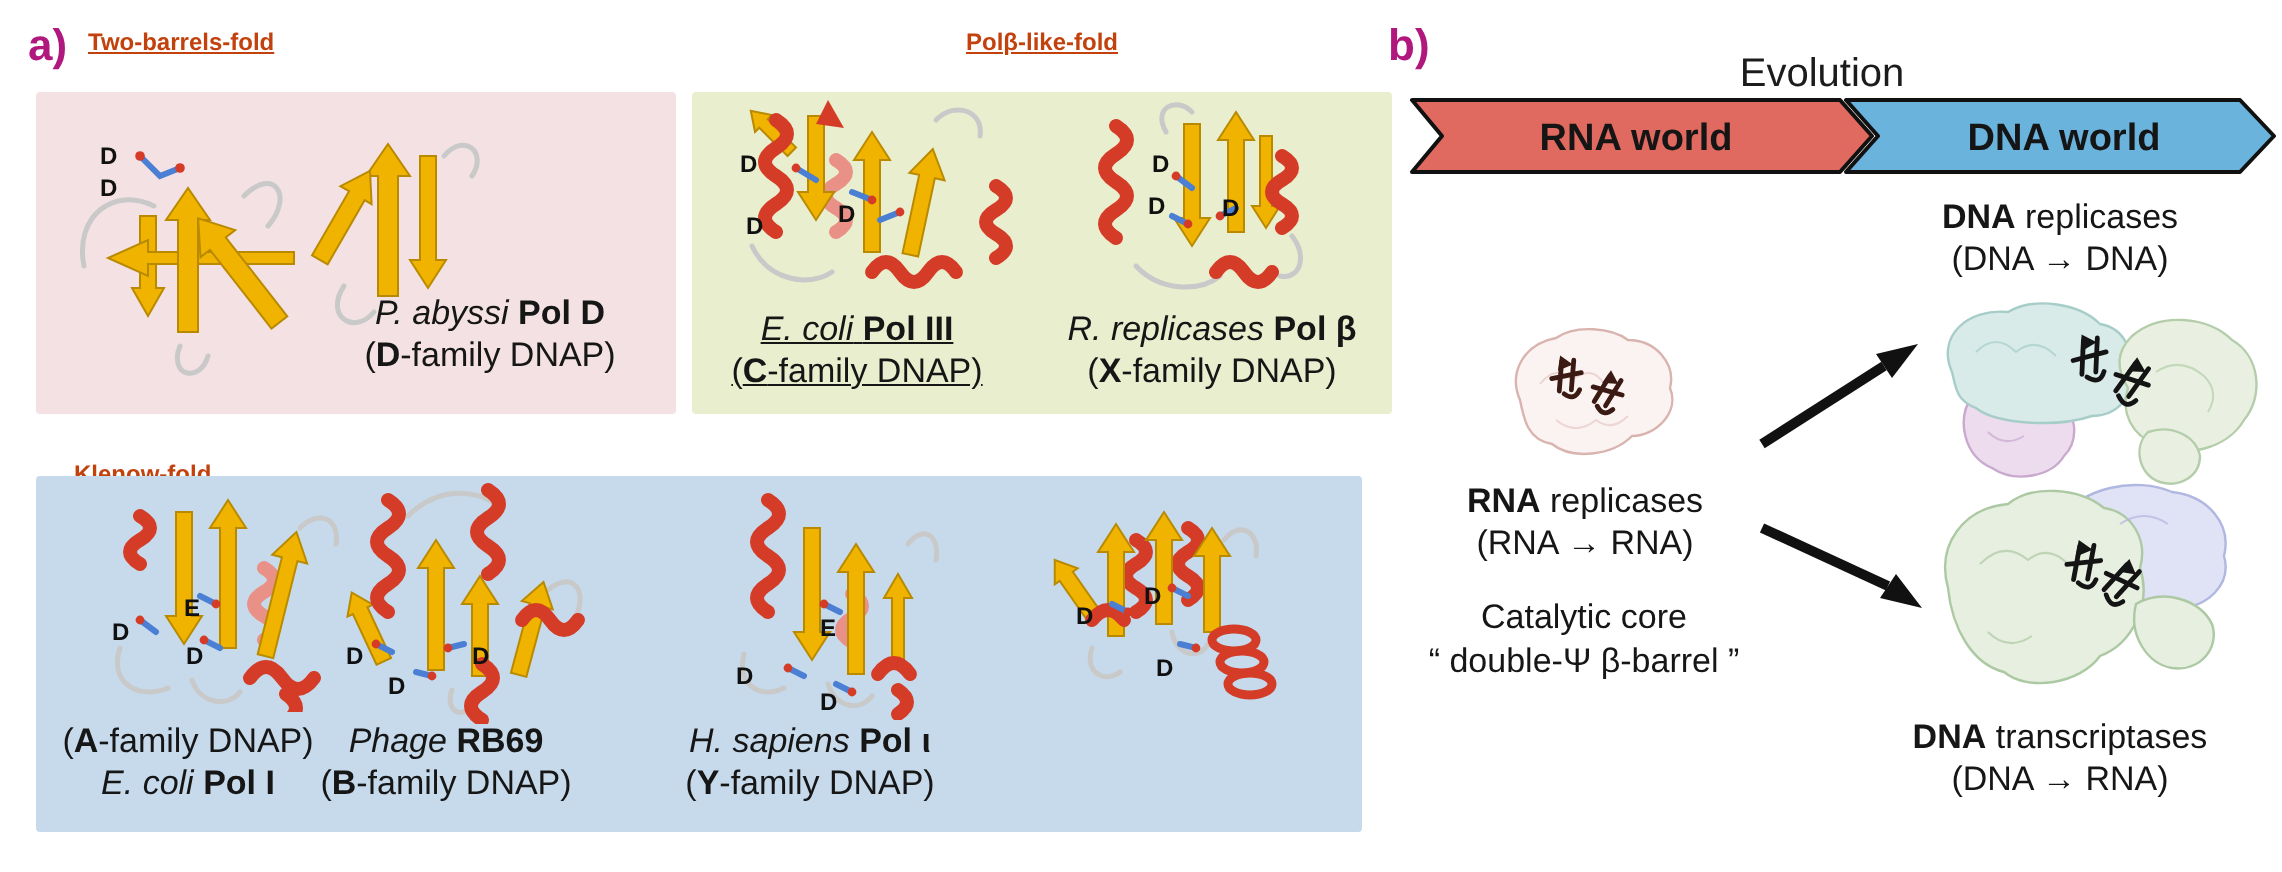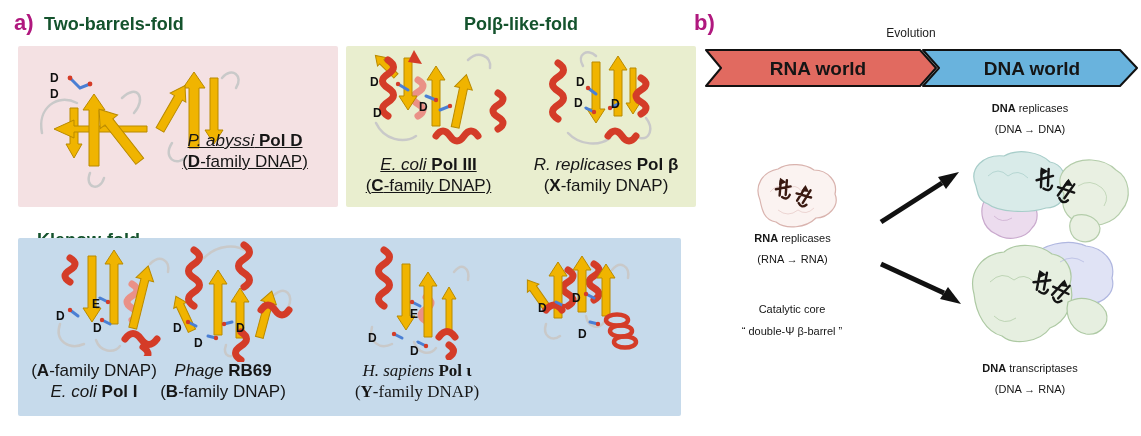--- a/index.html
+++ b/index.html
@@ -1,29 +1,29 @@
 <!DOCTYPE html>
 <html><head>
 <meta charset="utf-8">
 <style>
   html,body{margin:0;padding:0;background:#ffffff;}
   .canvas{position:relative;width:1141px;height:436px;background:#ffffff;
           font-family:"Liberation Sans",sans-serif;color:#1c1c1c;overflow:hidden;}
   .abs{position:absolute;}
   .panel-letter{color:#b0187e;font-weight:800;font-size:22px;}
-  .fold-title{font-weight:700;font-size:18px;color:#14532d;}
+  .fold-title{font-weight:700;font-size:12px;color:#c2410c;text-decoration:underline;}
   .center{text-align:center;}
   .box{position:absolute;border-radius:2px;}
   .box-pink{background:#f4e1e3;}
   .box-green{background:#e9eecf;}
   .box-blue{background:#c6daeb;}
   .slabel{position:absolute;font-size:17px;line-height:21px;text-align:center;color:#161616;}
   .slabel i{font-style:italic;}
   .slabel b{font-weight:700;}
-  .blabel{position:absolute;font-size:11px;line-height:21px;text-align:center;color:#161616;}
+  .blabel{position:absolute;font-size:17px;line-height:21px;text-align:center;color:#161616;}
   .blabel b{font-weight:700;}
   
   .st{fill:#f0b400;stroke:#b98a00;stroke-width:1;}
   .hx{fill:none;stroke:#d43c28;stroke-width:7;stroke-linecap:round;}
   .hx2{fill:none;stroke:#ea9187;stroke-width:7;stroke-linecap:round;}
   .hxe{fill:none;stroke:#d43c28;stroke-width:4.5;}
   .lp{fill:none;stroke:#c9c9c9;stroke-width:2.5;stroke-linecap:round;}
   .sk{stroke:#4a7fd4;stroke-width:3;stroke-linecap:round;}
   .skr{fill:#d43c28;}
   .rl{font:700 12px "Liberation Sans",sans-serif;fill:#101010;}
@@ -68,21 +68,21 @@
       </g>
       <g>
         <path class="sk" fill="none" d="M48,30 L58,40 L68,36"></path>
         <circle class="skr" cx="48" cy="30" r="2.4"></circle>
           <circle class="skr" cx="68" cy="36" r="2.4"></circle>
       </g>
       <text class="rl" x="28" y="34">D</text>
       <text class="rl" x="28" y="50">D</text>
     </svg>
 
-    <div class="slabel" style="left:137px;top:84px;width:180px;text-decoration:underline;">
+    <div class="slabel" style="left:137px;top:100px;width:180px;">
       <div><i>P. abyssi</i>
            <b>Pol D</b></div>
       <div><span>(</span><b>D</b><span>-family DNAP)</span></div>
     </div>
   </div>
 
   <div class="box box-green" style="left:346px;top:46px;width:350px;height:161px;">
 
     <svg class="abs" style="left:10px;top:2px;" width="160" height="100" viewBox="0 0 160 100">
       <path class="lp" d="M20,75 C28,92 48,96 60,88"></path>
@@ -287,31 +287,31 @@
     <div class="slabel" style="left:0px;top:122px;width:152px;">
       <div><span>(</span><b>A</b><span>-family DNAP)</span></div>
       <div><i>E. coli</i>
            <b>Pol I</b></div>
     </div>
     <div class="slabel" style="left:130px;top:122px;width:150px;">
       <div><i>Phage</i>
            <b>RB69</b></div>
       <div><span>(</span><b>B</b><span>-family DNAP)</span></div>
     </div>
-    <div class="slabel" style="left:324px;top:122px;width:150px;font-family:Liberation Serif, serif;">
+    <div class="slabel" style="left:312px;top:122px;width:150px;">
       <div><i>H. sapiens</i>
            <b>Pol ι</b></div>
       <div><span>(</span><b>Y</b><span>-family DNAP)</span></div>
     </div>
   </div>
 
   <div class="abs" style="left:694px;top:10px;">
     <span class="panel-letter">b)</span>
   </div>
-  <div class="abs center" style="left:826px;top:26px;width:170px;font-size:12px;">Evolution</div>
+  <div class="abs center" style="left:826px;top:26px;width:170px;font-size:20px;">Evolution</div>
 
   <svg class="abs" style="left:700px;top:48px;" width="441" height="40" viewBox="0 0 441 40">
     <polygon points="6,2 220,2 236,20 220,38 6,38 21,20" fill="#e16a60" stroke="#111111" stroke-width="2" stroke-linejoin="round"></polygon>
     <polygon points="223,2 420,2 437,20 420,38 223,38 239,20" fill="#69b3dd" stroke="#111111" stroke-width="2" stroke-linejoin="round"></polygon>
     <text class="aw" x="118" y="27">RNA world</text>
     <text class="aw" x="332" y="27">DNA world</text>
   </svg>
 
   <div class="blabel" style="left:940px;top:98px;width:180px;">
     <div><b>DNA</b><span> replicases</span></div>
@@ -325,21 +325,21 @@
     <g transform="translate(28,20) rotate(-15)">
       <path class="barrel-l" stroke="#3a1a12" d="M0,14 L5,0 M6,15 L11,1 M-2,7 L13,8 M2,16 q4,5 8,0"></path>
       <polygon points="5,-3 10,3 2,4" fill="#3a1a12"></polygon>
     </g>
     <g transform="translate(52,25) rotate(12)">
       <path class="barrel-l" stroke="#3a1a12" d="M0,14 L5,0 M6,15 L11,1 M-2,7 L13,8 M2,16 q4,5 8,0"></path>
       <polygon points="5,-3 10,3 2,4" fill="#3a1a12"></polygon>
     </g>
   </svg>
 
-  <div class="blabel" style="left:705px;top:228px;width:175px;">
+  <div class="blabel" style="left:705px;top:240px;width:175px;">
     <div><b>RNA</b><span> replicases</span></div>
     <div>(RNA → RNA)</div>
   </div>
 
   <div class="blabel" style="left:692px;top:298px;width:200px;line-height:22px;">
     <div>Catalytic core</div>
     <div>“ double-Ψ β-barrel ”</div>
   </div>
 
   <svg class="abs" style="left:875px;top:168px;" width="90" height="60" viewBox="0 0 90 60">

